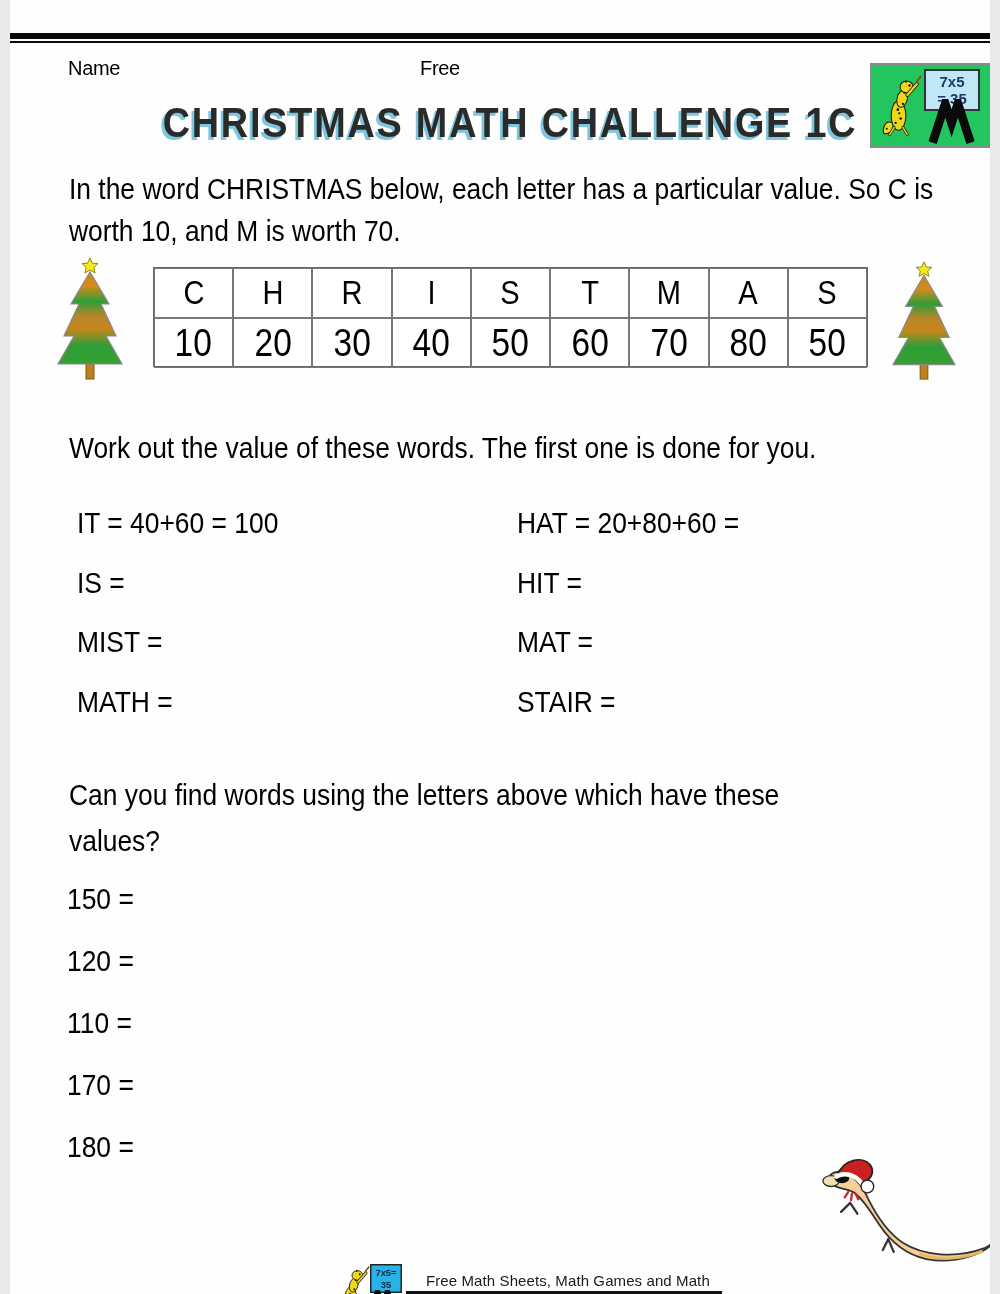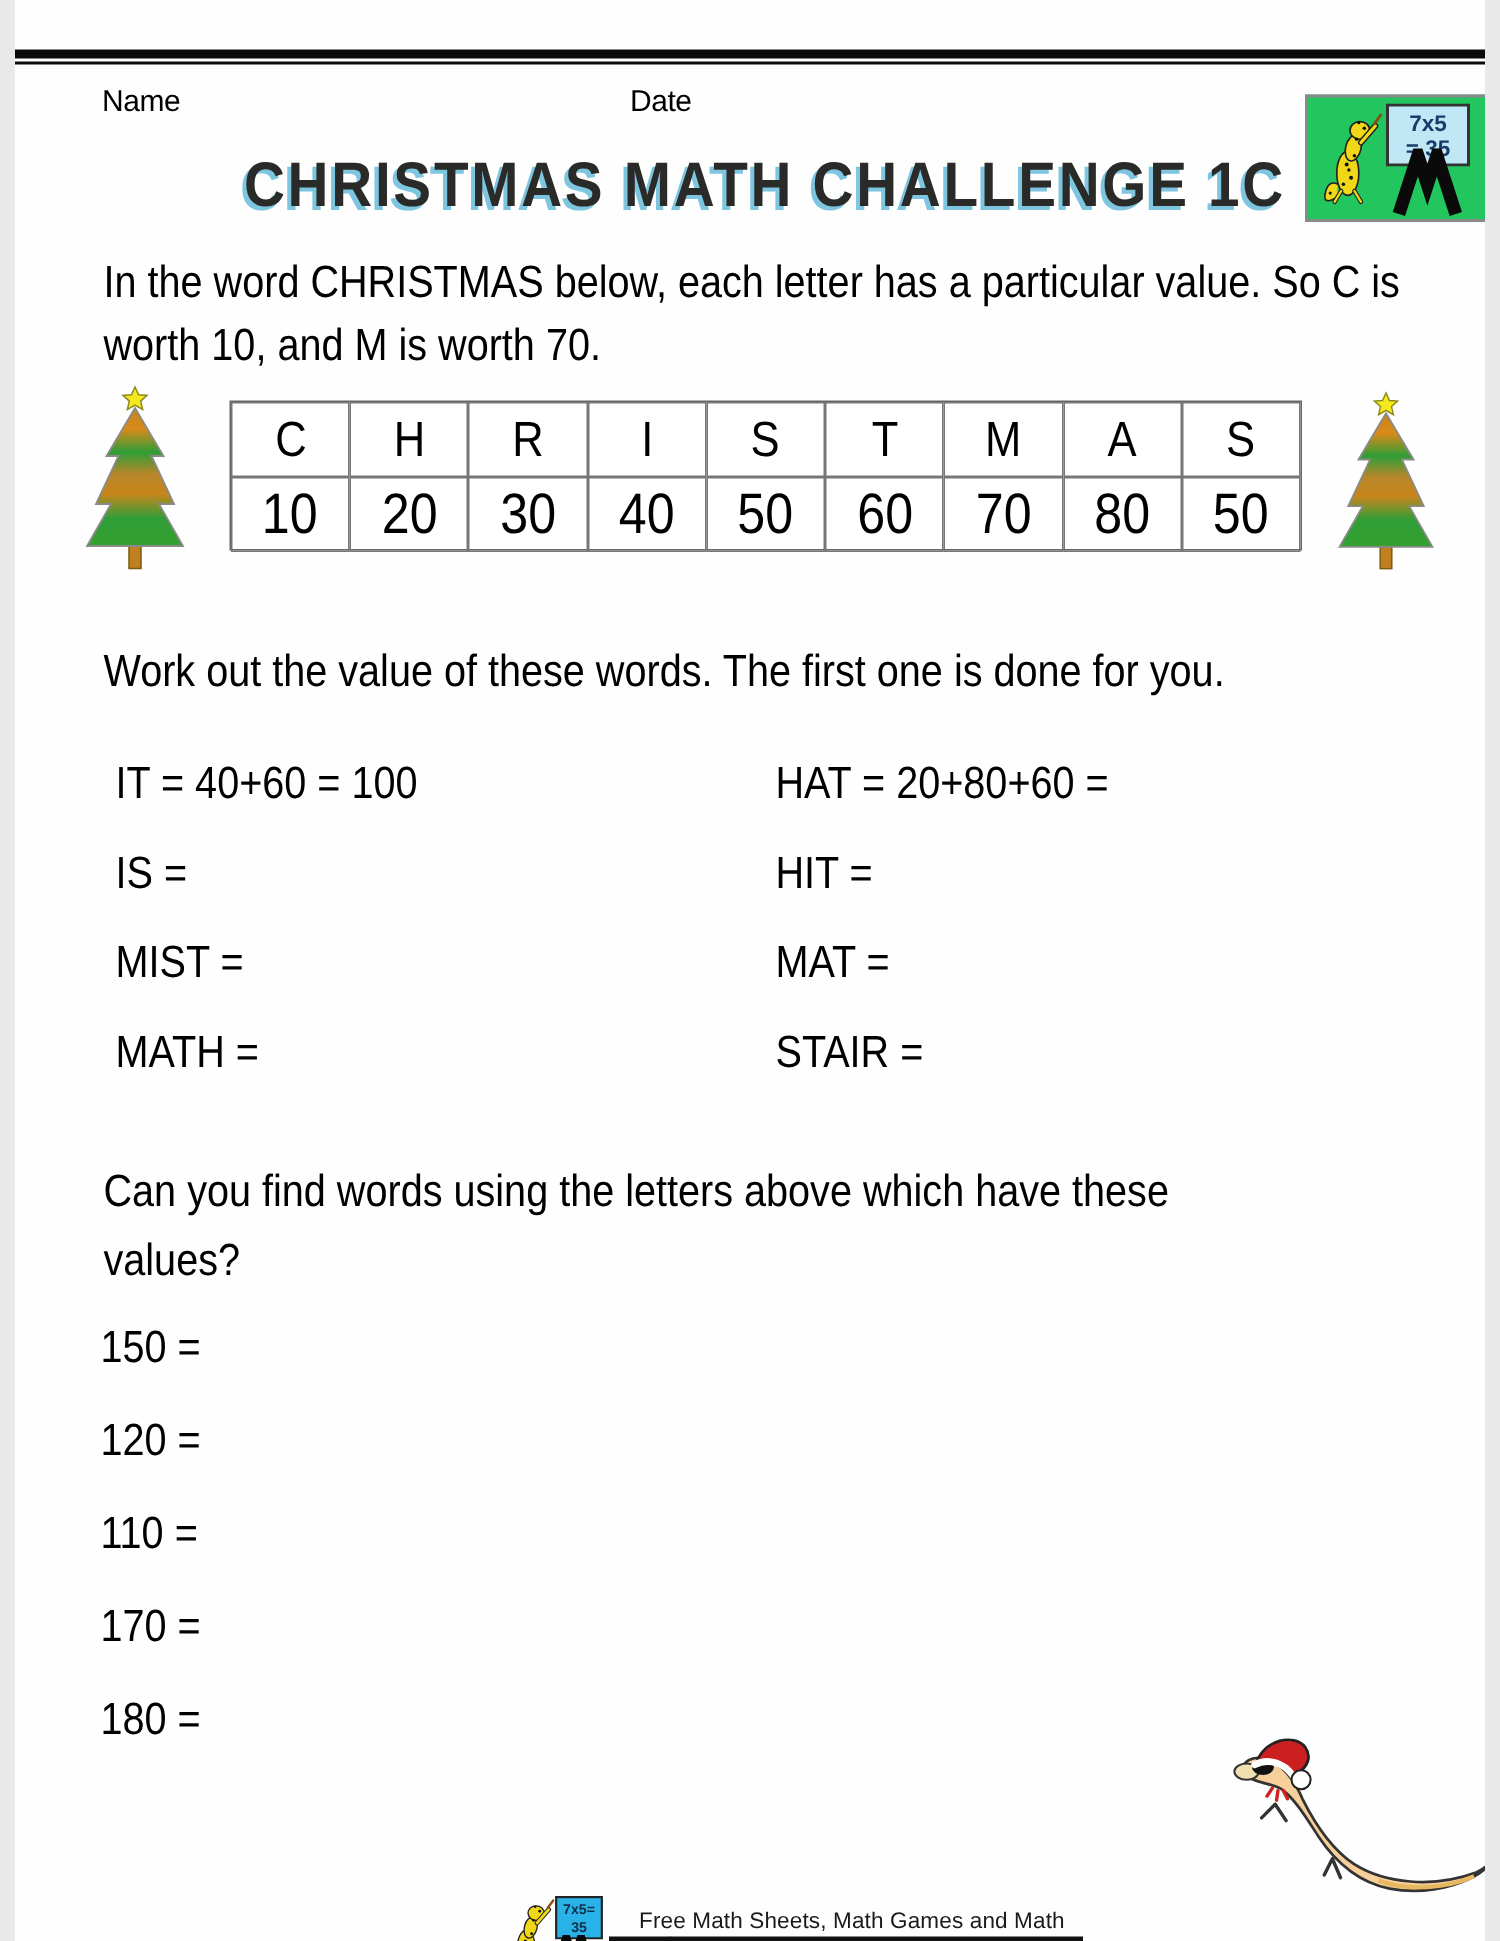--- a/index.html
+++ b/index.html
@@ -87,21 +87,21 @@
     </g>
   </defs>
 </svg>
 
 <div class="page">
 
   <div class="abs rule-thick"></div>
   <div class="abs rule-thin"></div>
 
   <div class="abs hdr-label" style="left:58px; top:57px;">Name</div>
-  <div class="abs hdr-label" style="left:410px; top:57px;">Date</div>
+  <div class="abs hdr-label" style="left:410px; top:57px;">Free</div>
 
   <div class="abs logo-box">
     <svg class="abs" style="left:6px; top:8px;" width="44" height="66" viewBox="0 0 60 90">
         <use href="#sala-def"></use>
       </svg>
     <svg class="abs" style="left:52px; top:4px;" width="56" height="42" viewBox="0 0 56 42">
       <rect x="1" y="1" width="54" height="40" fill="#bfe7f5" stroke="#333" stroke-width="2"></rect>
       <text x="28" y="18" text-anchor="middle" font-size="15" font-weight="bold" fill="#1a3a6a" font-family="Liberation Sans, sans-serif">7x5</text>
       <text x="28" y="35" text-anchor="middle" font-size="15" font-weight="bold" fill="#1a3a6a" font-family="Liberation Sans, sans-serif">= 35</text>
     </svg>

